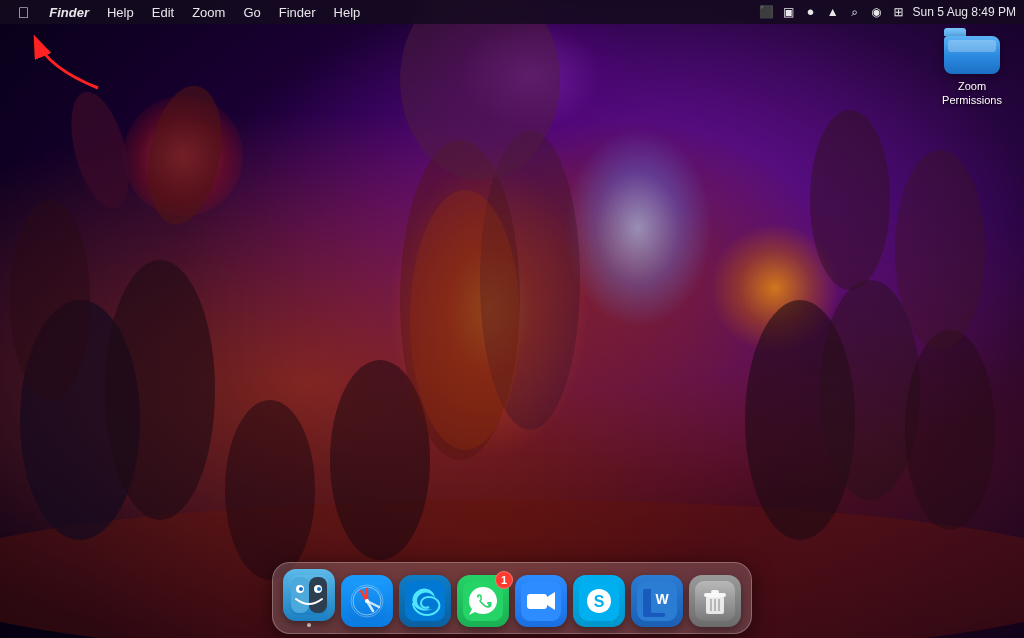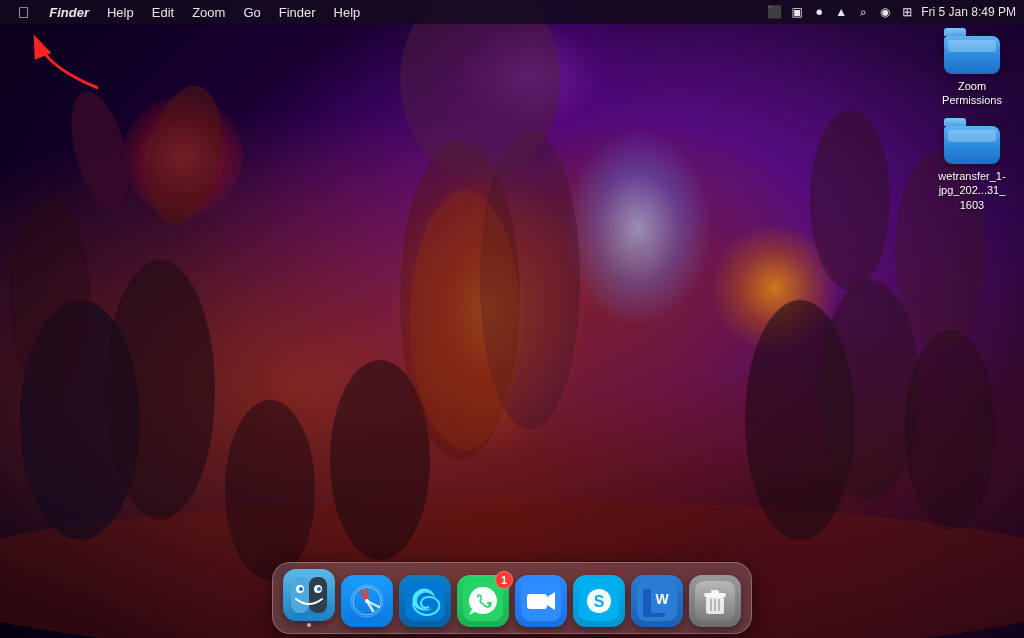--- a/index.html
+++ b/index.html
@@ -392,21 +392,21 @@
       <div class="menu-item">Help</div>
     </div>
     <div class="menu-right">
       <div class="menu-right-item status-icon">⬛</div>
       <div class="menu-right-item status-icon">▣</div>
       <div class="menu-right-item status-icon">⏺</div>
       <div class="menu-right-item status-icon">▲</div>
       <div class="menu-right-item status-icon">⌕</div>
       <div class="menu-right-item status-icon">◉</div>
       <div class="menu-right-item status-icon">⊞</div>
-      <div class="menu-right-item" style="font-size:12px; white-space:nowrap;">Fri 5 Jan  8:49 PM</div>
+      <div class="menu-right-item" style="font-size:12px; white-space:nowrap;">Sun 5 Aug  8:49 PM</div>
     </div>
   </div>
 
   <div id="arrow">
     <svg width="80" height="70" viewBox="0 0 80 70">
       <defs>
         <marker id="arrowhead" markerWidth="8" markerHeight="8" refX="6" refY="3" orient="auto">
           <polygon points="0 0, 8 3, 0 6" fill="#ff2222"></polygon>
         </marker>
       </defs>
@@ -417,29 +417,20 @@
   <div class="desktop-icon" style="top: 28px; right: 12px; position: absolute;">
     <div class="folder-icon">
       <div class="folder-tab"></div>
       <div class="folder-body">
         <div class="folder-shine"></div>
       </div>
     </div>
     <div class="icon-label">Zoom Permissions</div>
   </div>
 
-  <div class="desktop-icon" style="top: 118px; right: 12px; position: absolute;">
-    <div class="folder-icon">
-      <div class="folder-tab"></div>
-      <div class="folder-body">
-        <div class="folder-shine"></div>
-      </div>
-    </div>
-    <div class="icon-label">wetransfer_1-jpg_202...31_1603</div>
-  </div>
 
   <div id="dock">
 
     <div class="dock-item">
       <div class="dock-app-icon finder-icon">
         <svg width="40" height="40" viewBox="0 0 40 40">
           <rect width="40" height="40" rx="9" fill="url(#finderGrad)"></rect>
           <defs>
             <linearGradient id="finderGrad" x1="0" y1="0" x2="0" y2="1">
               <stop offset="0%" stop-color="#5cb8e8"></stop>

